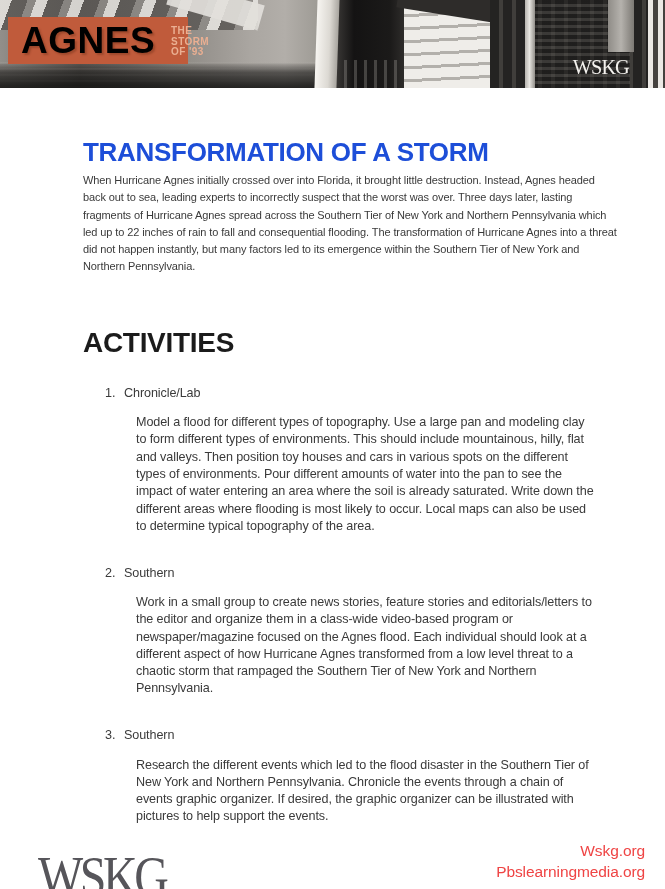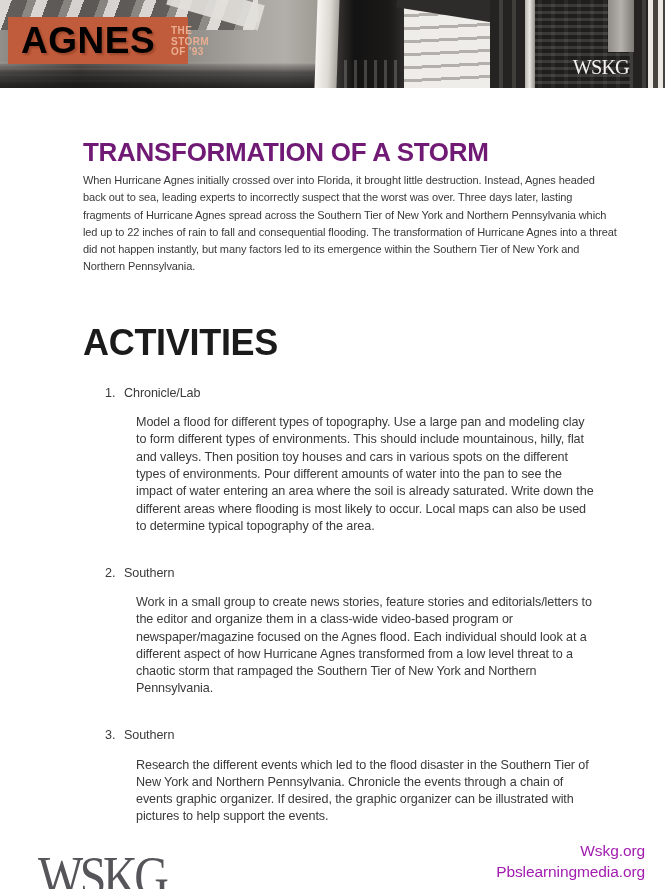--- a/index.html
+++ b/index.html
@@ -53,41 +53,41 @@
   .badge-sub { display:flex; flex-direction:column; margin-left:16px; margin-top:3px; }
   .badge-sub span { font-size:10px; font-weight:bold; color:#eaaf92;
     line-height:10.5px; letter-spacing:.4px; }
 
   .header-wskg { position:absolute; right:36px; bottom:8px;
     font-family:"Liberation Serif", serif; font-size:22px; color:#f4f2ee;
     letter-spacing:-1px; transform:scaleX(.92); transform-origin:right bottom; }
 
   
   .content { position:absolute; left:83px; top:138px; width:540px; color:#3a3a3a; }
-  .doc-title { font-size:26px; font-weight:bold; color:#701a75;
+  .doc-title { font-size:26px; font-weight:bold; color:#1d4ed8;
     letter-spacing:-0.3px; line-height:28px; }
   .intro { margin-top:6px; width:535px; font-size:11px; line-height:17.3px;
     letter-spacing:-0.1px; }
-  .activities-heading { margin-top:53px; font-size:36px; font-weight:bold;
+  .activities-heading { margin-top:53px; font-size:28px; font-weight:bold;
     color:#1b1b1b; letter-spacing:-0.3px; line-height:28px; }
   .activities { margin-top:28px; padding-left:22px; list-style:none; }
   .activity { display:grid; grid-template-columns:19px 482px;
     font-size:12.6px; line-height:17.3px; letter-spacing:-0.1px;
     margin-bottom:17.5px; }
   .activity .num { grid-column:1; }
   .activity .a-title { grid-column:2; }
   .activity .a-desc { grid-column:2; margin:12px; }
 
   
   .footer-logo { position:absolute; left:38px; top:848px;
     font-family:"Liberation Serif", serif; font-size:57px; line-height:1;
     color:#56555a; letter-spacing:-4px; transform:scaleX(.84);
     transform-origin:left top; }
   .footer-links { position:absolute; right:20px; top:840px; text-align:right;
-    font-size:15.5px; line-height:21px; color:#a21caf; letter-spacing:-0.1px; }
+    font-size:15.5px; line-height:21px; color:#ef4444; letter-spacing:-0.1px; }
 </style>
 </head>
 <body>
 
 <div class="page">
 
   <header class="banner">
     <div class="photo">
       <div class="layer-railing"></div>
       <div class="layer-plank"></div>

